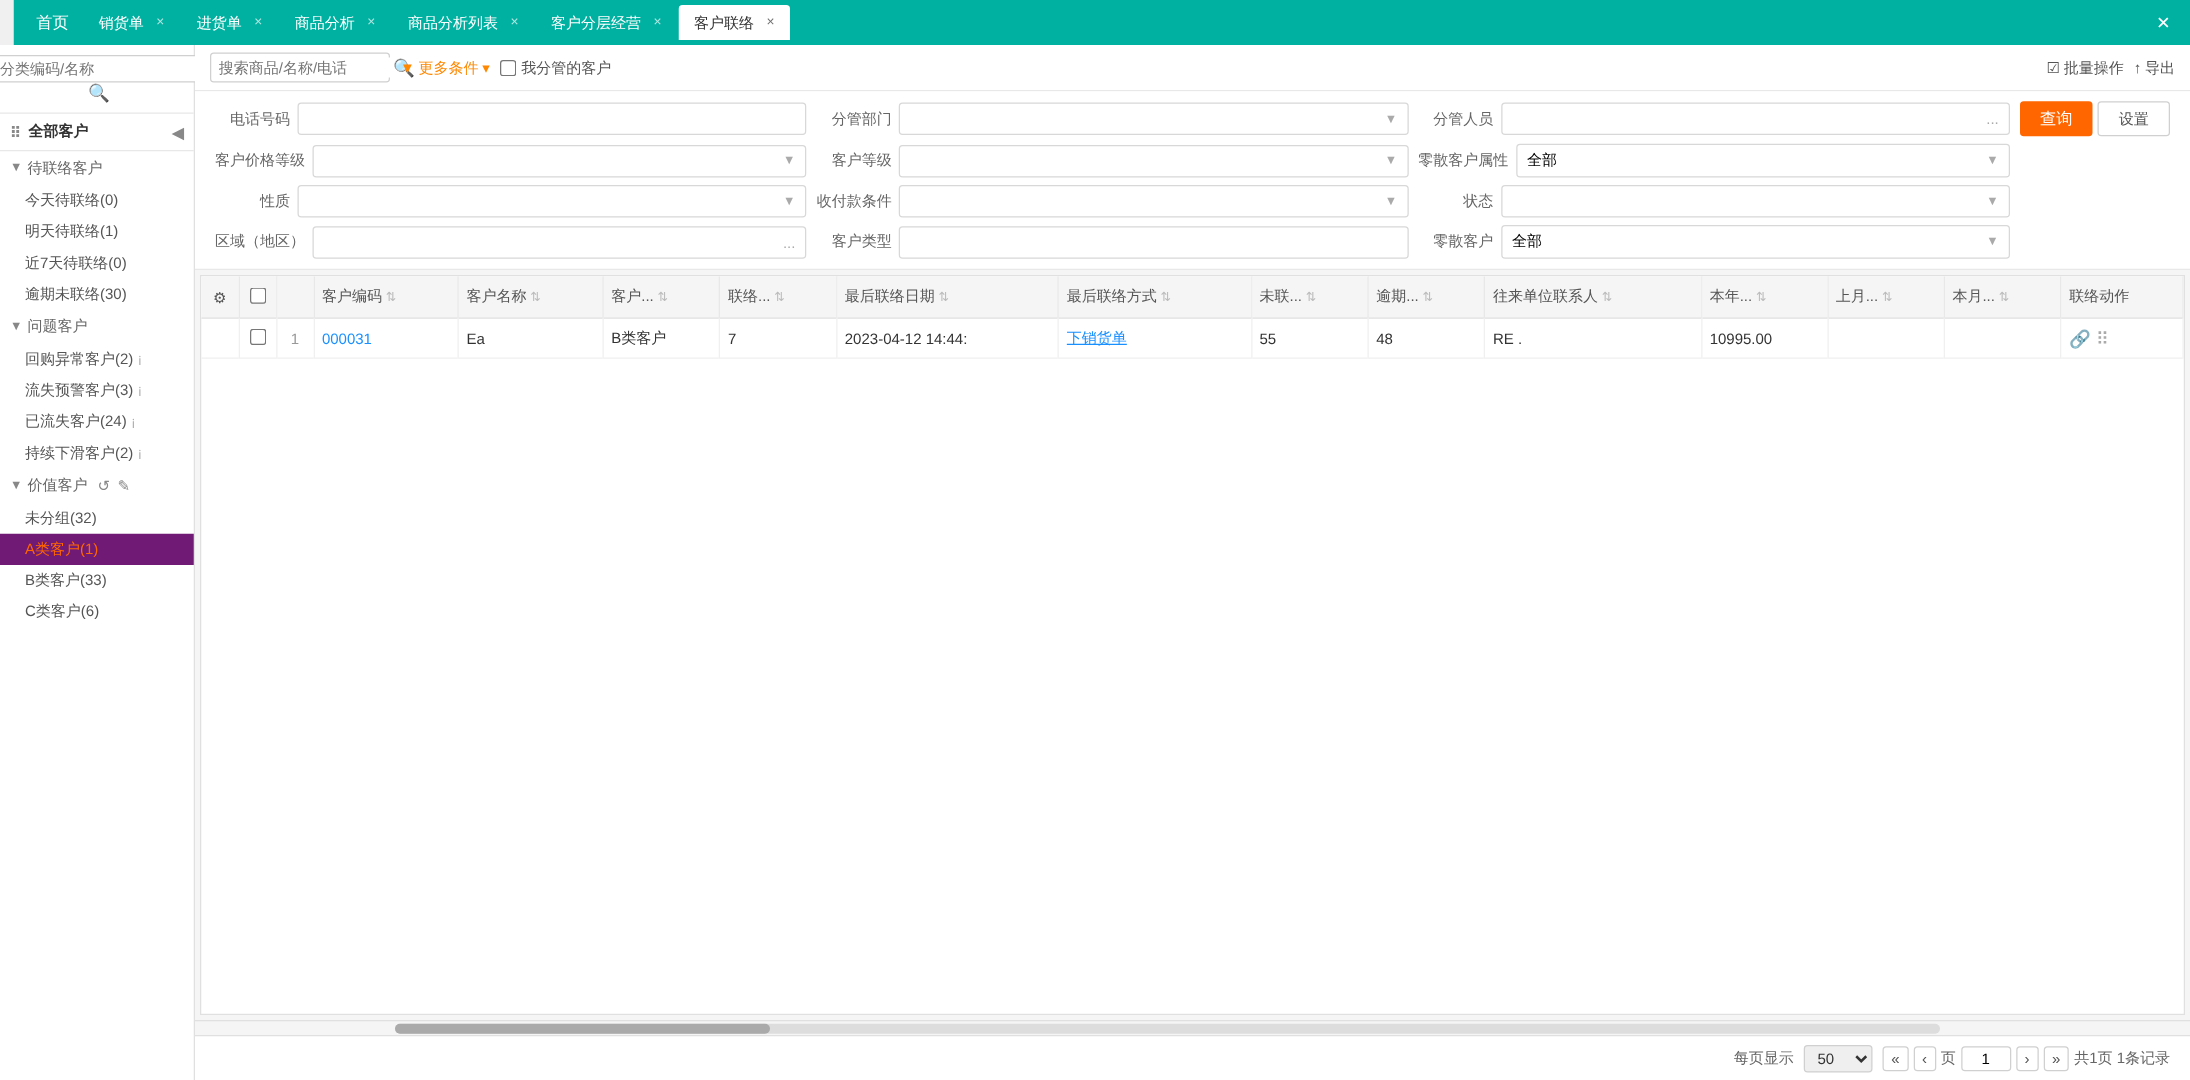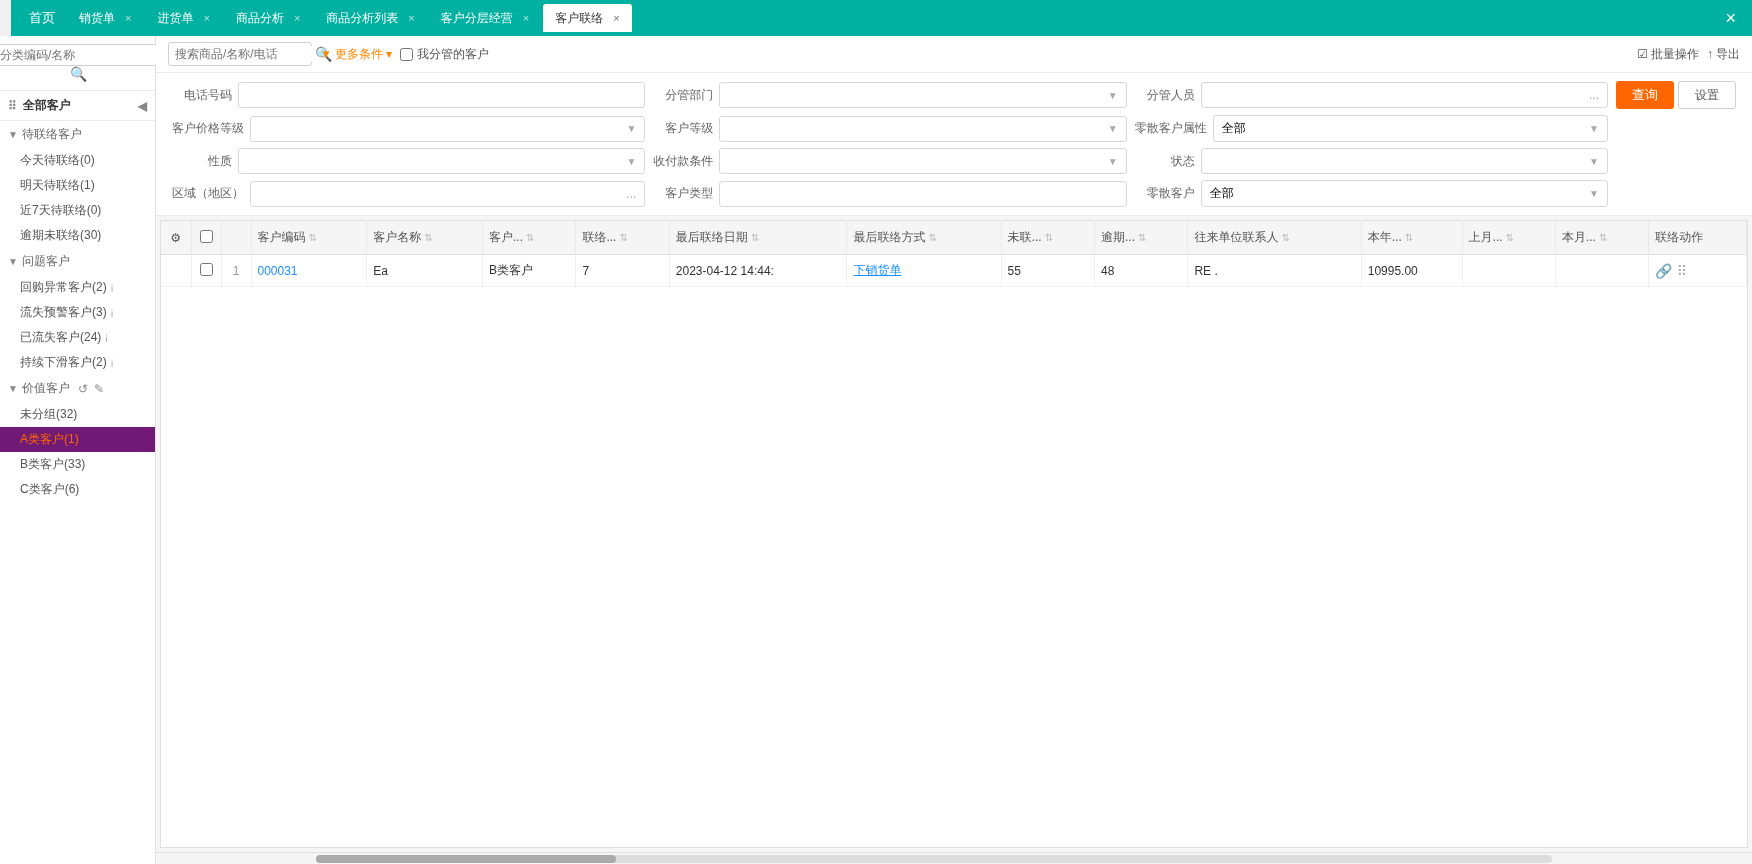--- a/index.html
+++ b/index.html
@@ -640,15 +640,32 @@
           </tbody>
       </table>
     </div>
 
     <div class="scrollbar-area">
       <div class="scrollbar-track">
         <div class="scrollbar-thumb"></div>
       </div>
     </div>
 
+    <div class="pagination">
+      <span class="page-size-label">每页显示</span>
+      <select class="page-size-select">
+        <option>50</option>
+        <option>100</option>
+        <option>200</option>
+      </select>
+      <div class="page-nav">
+        <button class="page-btn">«</button>
+        <button class="page-btn">‹</button>
+        <span>页</span>
+        <input class="page-input" type="text" value="1" style="">
+        <button class="page-btn">›</button>
+        <button class="page-btn">»</button>
+        <span class="page-info">共1页 1条记录</span>
+      </div>
+    </div>
 
   </div>
 </div>
 
 </body></html>

